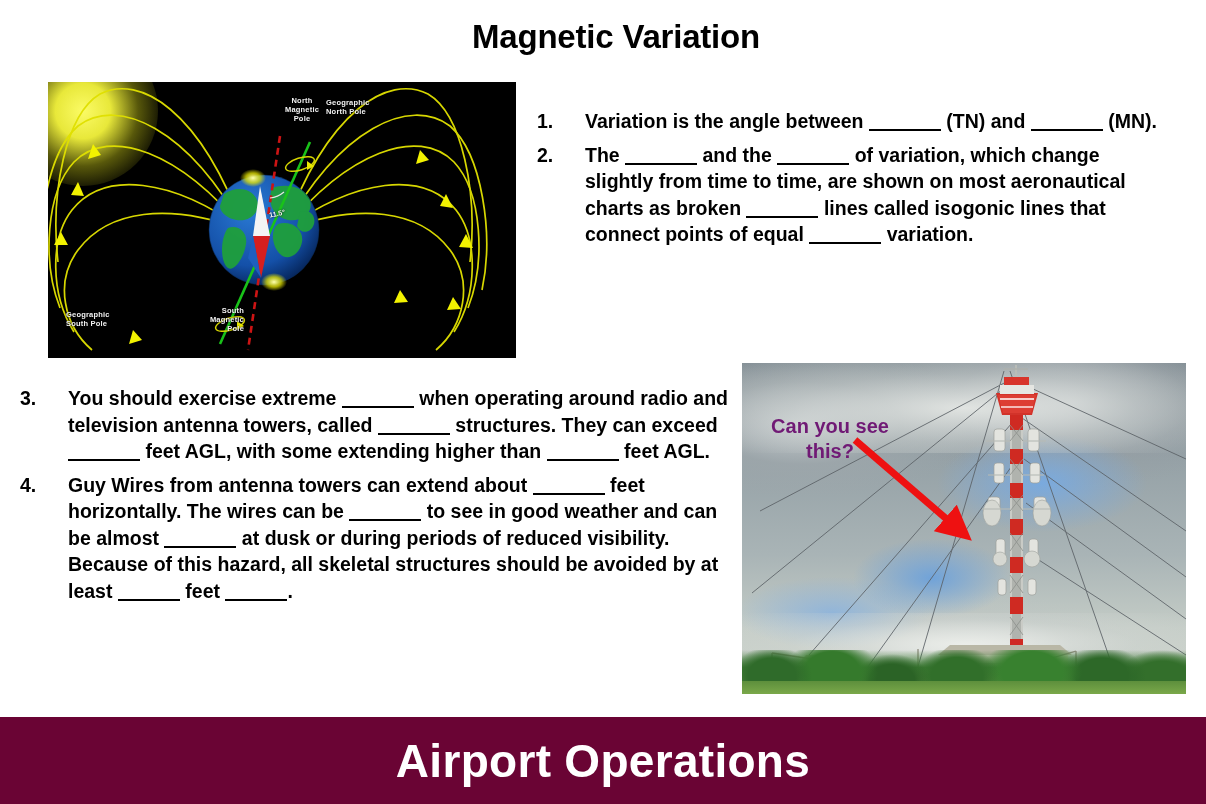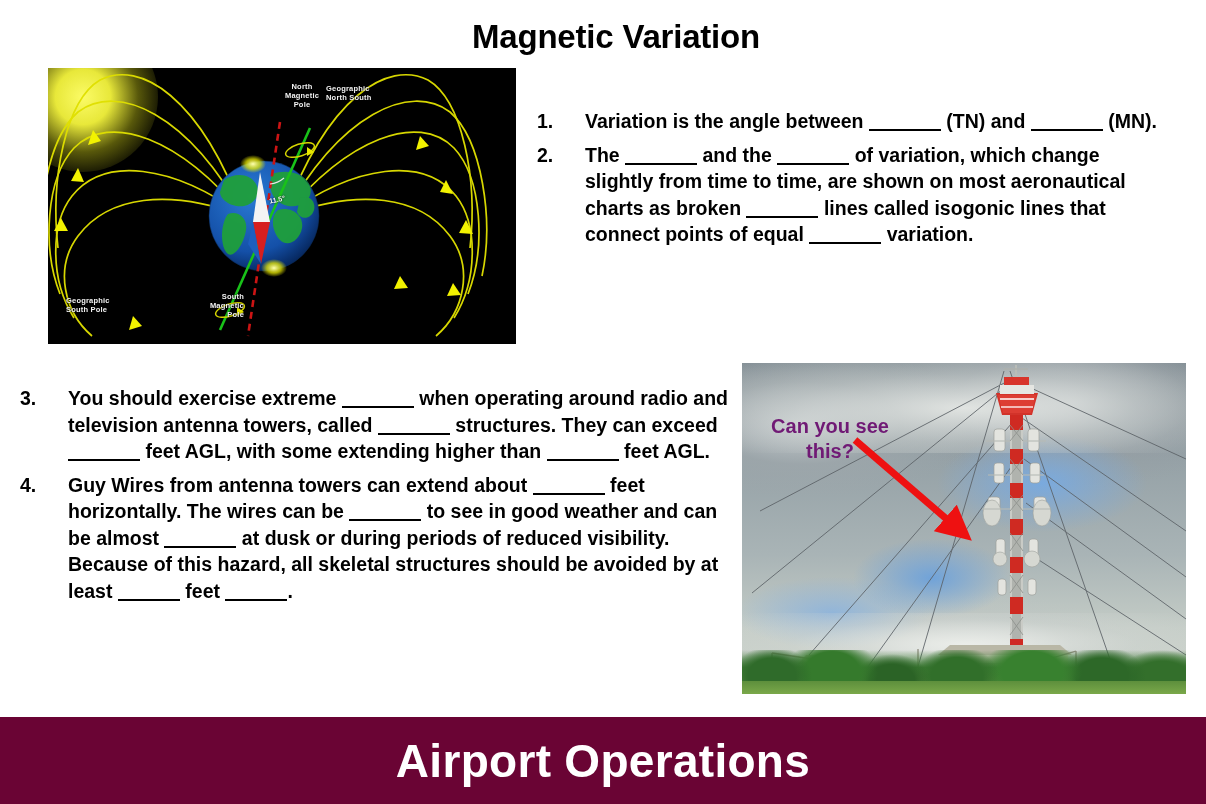--- a/index.html
+++ b/index.html
@@ -27,21 +27,21 @@
     font-weight: bold;
     letter-spacing: -0.2px;
     color: #000;
     margin-left: 13px;
   }
 
   
   #field-diagram {
     position: absolute;
     left: 48px;
-    top: 68px;
+    top: 82px;
     width: 468px;
     height: 276px;
     background: #000000;
     overflow: hidden;
     border: 0;
   }
   #field-diagram .glow {
     position: absolute;
     left: -40px;
     top: -46px;
@@ -250,21 +250,21 @@
     <polygon points="205,154 213,196 200,176" fill="#1e5fbf"></polygon>
   </svg>
 
   <div class="dlabel" style="left:224px; top:14px; width:60px;">
     <div>North</div>
     <div>Magnetic</div>
     <div>Pole</div>
   </div>
   <div class="dlabel" style="left:278px; top:16px; width:72px; text-align:left;">
     <div>Geographic</div>
-    <div>North South</div>
+    <div>North Pole</div>
   </div>
   <div class="dangle" style="left:221px; top:128px;">11.5°</div>
   <div class="dlabel" style="left:18px; top:228px; width:70px; text-align:left;">
     <div>Geographic</div>
     <div>South Pole</div>
   </div>
   <div class="dlabel" style="left:144px; top:224px; width:52px; text-align:right;">
     <div>South</div>
     <div>Magnetic</div>
     <div>Pole</div>

